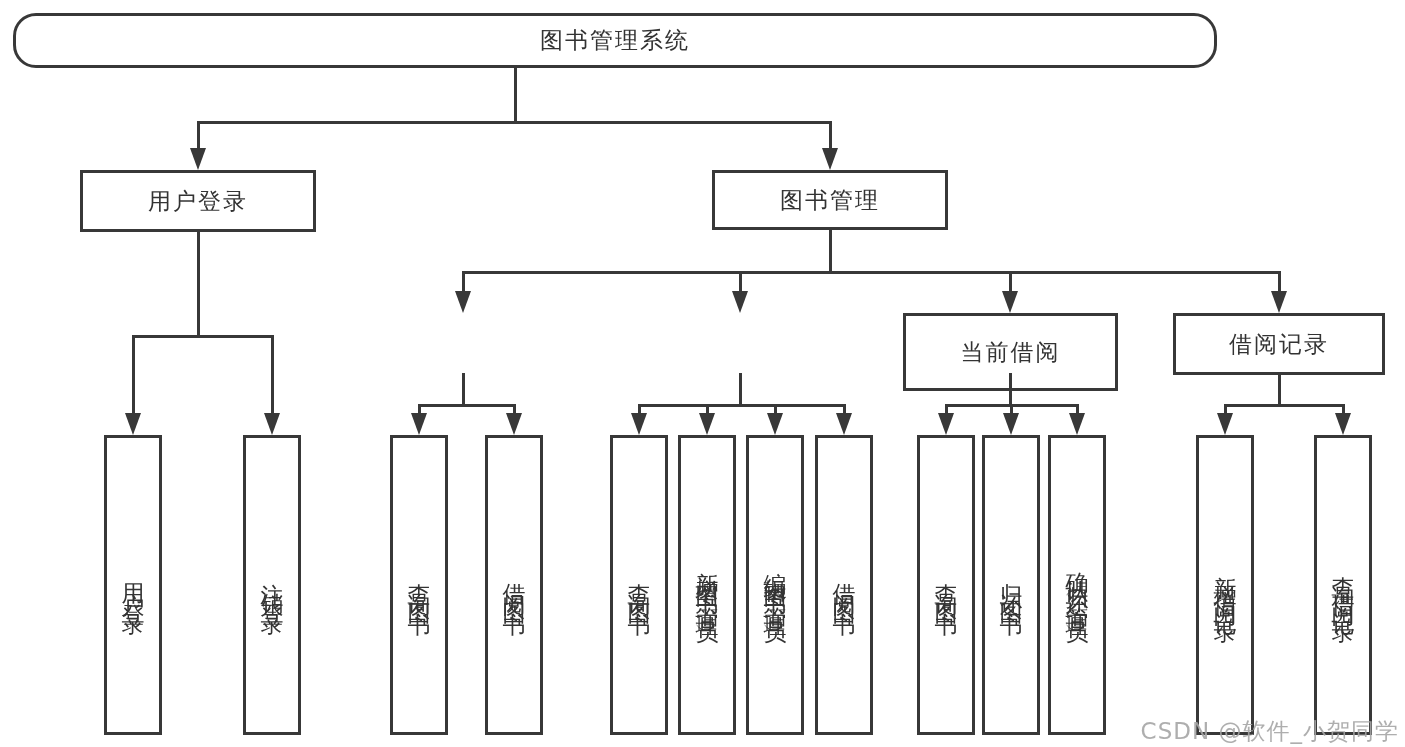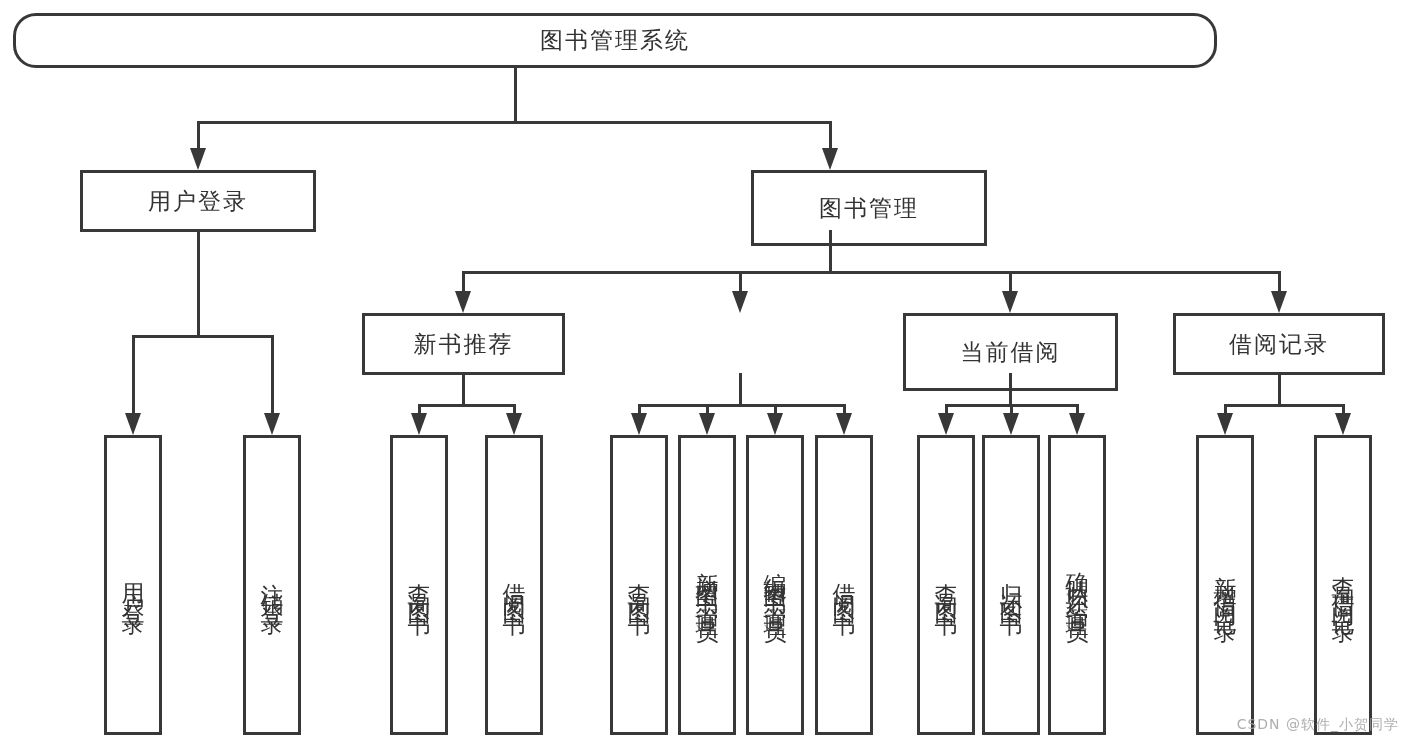--- a/index.html
+++ b/index.html
@@ -27,21 +27,21 @@
   .vline,.hline{position:absolute;background:#383838;}
   .vline{width:3px;}
   .hline{height:3px;}
   .arrow{
     position:absolute;width:0;height:0;
     border-left:8px solid transparent;border-right:8px solid transparent;
     border-top:22px solid #383838;
   }
   .watermark{
     position:absolute;right:6px;top:716px;z-index:10;
-    font-size:14px;color:rgba(165,165,165,0.9);letter-spacing:1px;white-space:nowrap;
+    font-size:23px;color:rgba(165,165,165,0.9);letter-spacing:1px;white-space:nowrap;
   }
 </style>
 </head>
 <body>
 
 <div id="canvas">
 
   <div class="node" style="left:13px;top:13px;width:1204px;height:55px;border-radius:23px;">
     <span class="hlabel">图书管理系统</span>
   </div>
@@ -49,21 +49,21 @@
   <div class="vline" style="left:514px;top:66px;height:56px;"></div>
   <div class="hline" style="left:197px;top:121px;width:634px;"></div>
   <div class="vline" style="left:197px;top:121px;height:30px;"></div>
   <div class="vline" style="left:829px;top:121px;height:30px;"></div>
   <div class="arrow" style="left:190px;top:148px;"></div>
   <div class="arrow" style="left:822px;top:148px;"></div>
 
   <div class="node" style="left:80px;top:170px;width:236px;height:62px;">
     <span class="hlabel">用户登录</span>
   </div>
-  <div class="node" style="left:751px;top:170px;width:236px;height:76px;">
+  <div class="node" style="left:712px;top:170px;width:236px;height:60px;">
     <span class="hlabel">图书管理</span>
   </div>
 
   <div class="vline" style="left:197px;top:230px;height:107px;"></div>
   <div class="hline" style="left:132px;top:335px;width:142px;"></div>
   <div class="vline" style="left:132px;top:335px;height:80px;"></div>
   <div class="vline" style="left:271px;top:335px;height:80px;"></div>
   <div class="arrow" style="left:125px;top:413px;"></div>
   <div class="arrow" style="left:264px;top:413px;"></div>
 
@@ -71,23 +71,20 @@
   <div class="hline" style="left:462px;top:271px;width:818px;"></div>
   <div class="vline" style="left:462px;top:271px;height:22px;"></div>
   <div class="vline" style="left:739px;top:271px;height:22px;"></div>
   <div class="vline" style="left:1009px;top:271px;height:22px;"></div>
   <div class="vline" style="left:1278px;top:271px;height:22px;"></div>
   <div class="arrow" style="left:455px;top:291px;"></div>
   <div class="arrow" style="left:732px;top:291px;"></div>
   <div class="arrow" style="left:1002px;top:291px;"></div>
   <div class="arrow" style="left:1271px;top:291px;"></div>
 
-  <div class="node" style="left:362px;top:313px;width:203px;height:62px;">
-    <span class="hlabel">新书推荐</span>
-  </div>
   <div class="node" style="left:903px;top:313px;width:215px;height:78px;">
     <span class="hlabel">当前借阅</span>
   </div>
   <div class="node" style="left:1173px;top:313px;width:212px;height:62px;">
     <span class="hlabel">借阅记录</span>
   </div>
 
   <div class="vline" style="left:462px;top:373px;height:33px;"></div>
   <div class="hline" style="left:418px;top:404px;width:98px;"></div>
   <div class="vline" style="left:418px;top:404px;height:12px;"></div>

